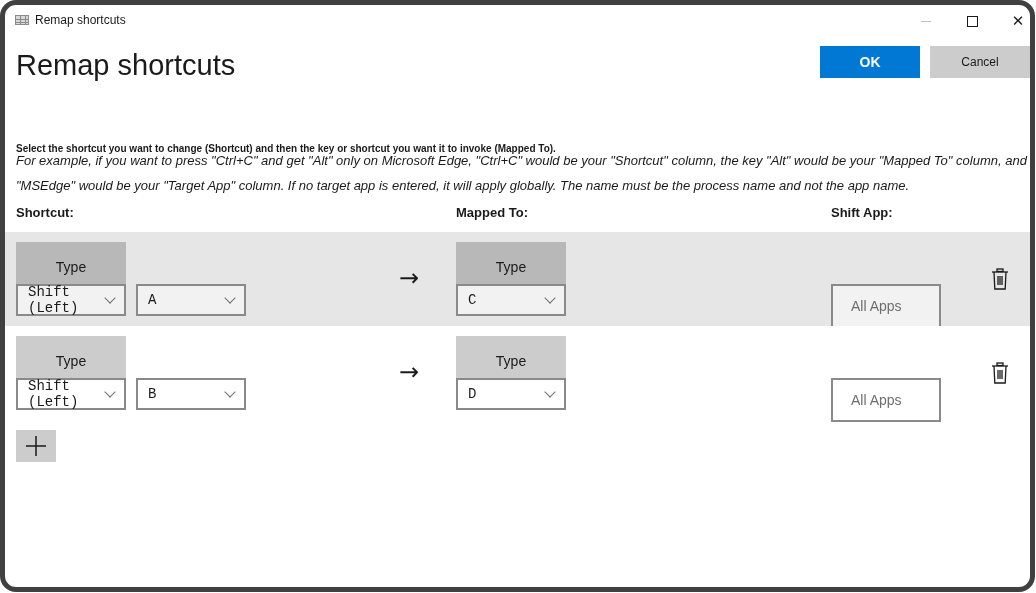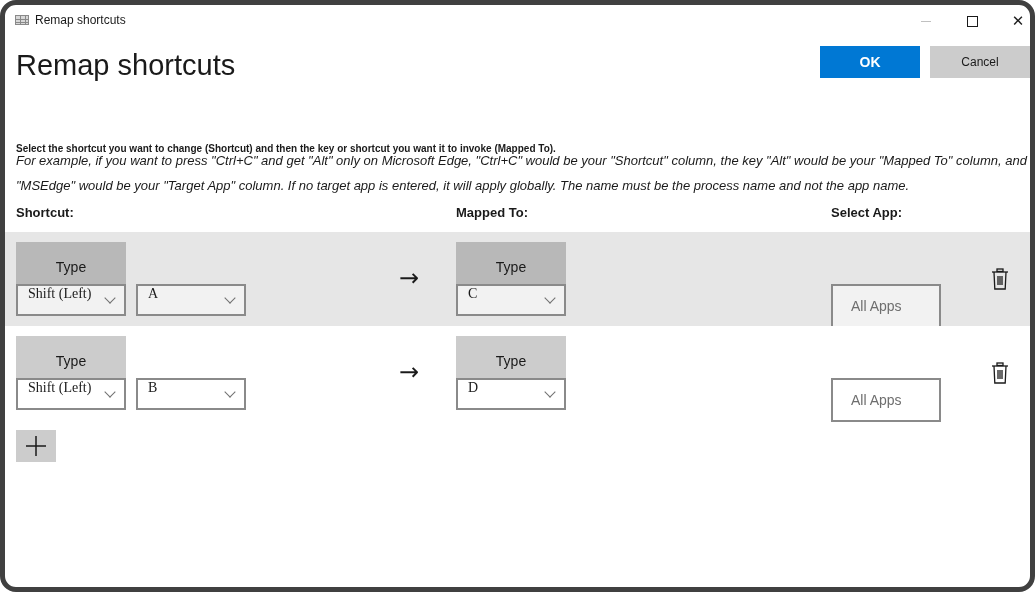--- a/index.html
+++ b/index.html
@@ -35,21 +35,21 @@
   .row { position:absolute; left:0; width:1035px; height:94px; }
   .row1 { top:227px; background:#e6e6e6; }
   .row2 { top:321px; background:#ffffff; }
 
   .type-btn { position:absolute; top:10px; width:110px; height:50px; border:none; font-size:14px; font-family:"Liberation Sans",sans-serif; color:#1a1a1a; cursor:pointer; }
   .row1 .type-btn { background:#b8b8b8; }
   .row2 .type-btn { background:#cccccc; }
   .type-left { left:11px; }
   .type-right { left:451px; }
 
-  .dropdown { position:absolute; top:52px; width:110px; height:32px; border:2px solid #8a8a8a; box-sizing:border-box; background:#f2f2f2; display:flex; padding-left:10px; font-size:14px; font-family:Liberation Serif, serif; cursor:pointer; }
+  .dropdown { position:absolute; top:52px; width:110px; height:32px; border:2px solid #8a8a8a; box-sizing:border-box; background:#f2f2f2; display:flex; align-items:center; padding-left:10px; font-size:14px; font-family:Liberation Mono, monospace; cursor:pointer; }
   .row2 .dropdown { background:#ffffff; }
   .dd-1 { left:11px; }
   .dd-2 { left:131px; }
   .dd-3 { left:451px; }
   .chev { position:absolute; right:10px; top:8px; width:7px; height:7px; border-right:1px solid #707070; border-bottom:1px solid #707070; transform:rotate(45deg); }
 
   .arrow { position:absolute; left:394px; top:32px; font-size:24px; color:#1a1a1a; font-family:"DejaVu Sans",sans-serif; }
   .target-input { position:absolute; left:826px; top:52px; width:110px; height:44px; border:2px solid #8a8a8a; box-sizing:border-box; background:#f2f2f2; font-size:14px; color:#737373; padding-left:18px; font-family:"Liberation Sans",sans-serif; outline:none; }
   .row2 .target-input { background:#fff; }
   .target-input::placeholder { color:#6e6e6e; }
@@ -78,21 +78,21 @@
 
   <div class="page-title">Remap shortcuts</div>
   <button class="btn-ok">OK</button>
   <button class="btn-cancel">Cancel</button>
 
   <div class="instr">Select the shortcut you want to change (Shortcut) and then the key or shortcut you want it to invoke (Mapped To).</div>
   <div class="example">For example, if you want to press "Ctrl+C" and get "Alt" only on Microsoft Edge, "Ctrl+C" would be your "Shortcut" column, the key "Alt" would be your "Mapped To" column, and "MSEdge" would be your "Target App" column. If no target app is entered, it will apply globally. The name must be the process name and not the app name.</div>
 
   <div class="col-head col-shortcut">Shortcut:</div>
   <div class="col-head col-mapped">Mapped To:</div>
-  <div class="col-head col-target">Select App:</div>
+  <div class="col-head col-target">Shift App:</div>
 
   <div class="row row1">
     <button class="type-btn type-left">Type</button>
     <div class="dropdown dd-1">
       <span>Shift (Left)</span>
       <span class="chev"></span>
     </div>
     <div class="dropdown dd-2">
       <span>A</span>
       <span class="chev"></span>

